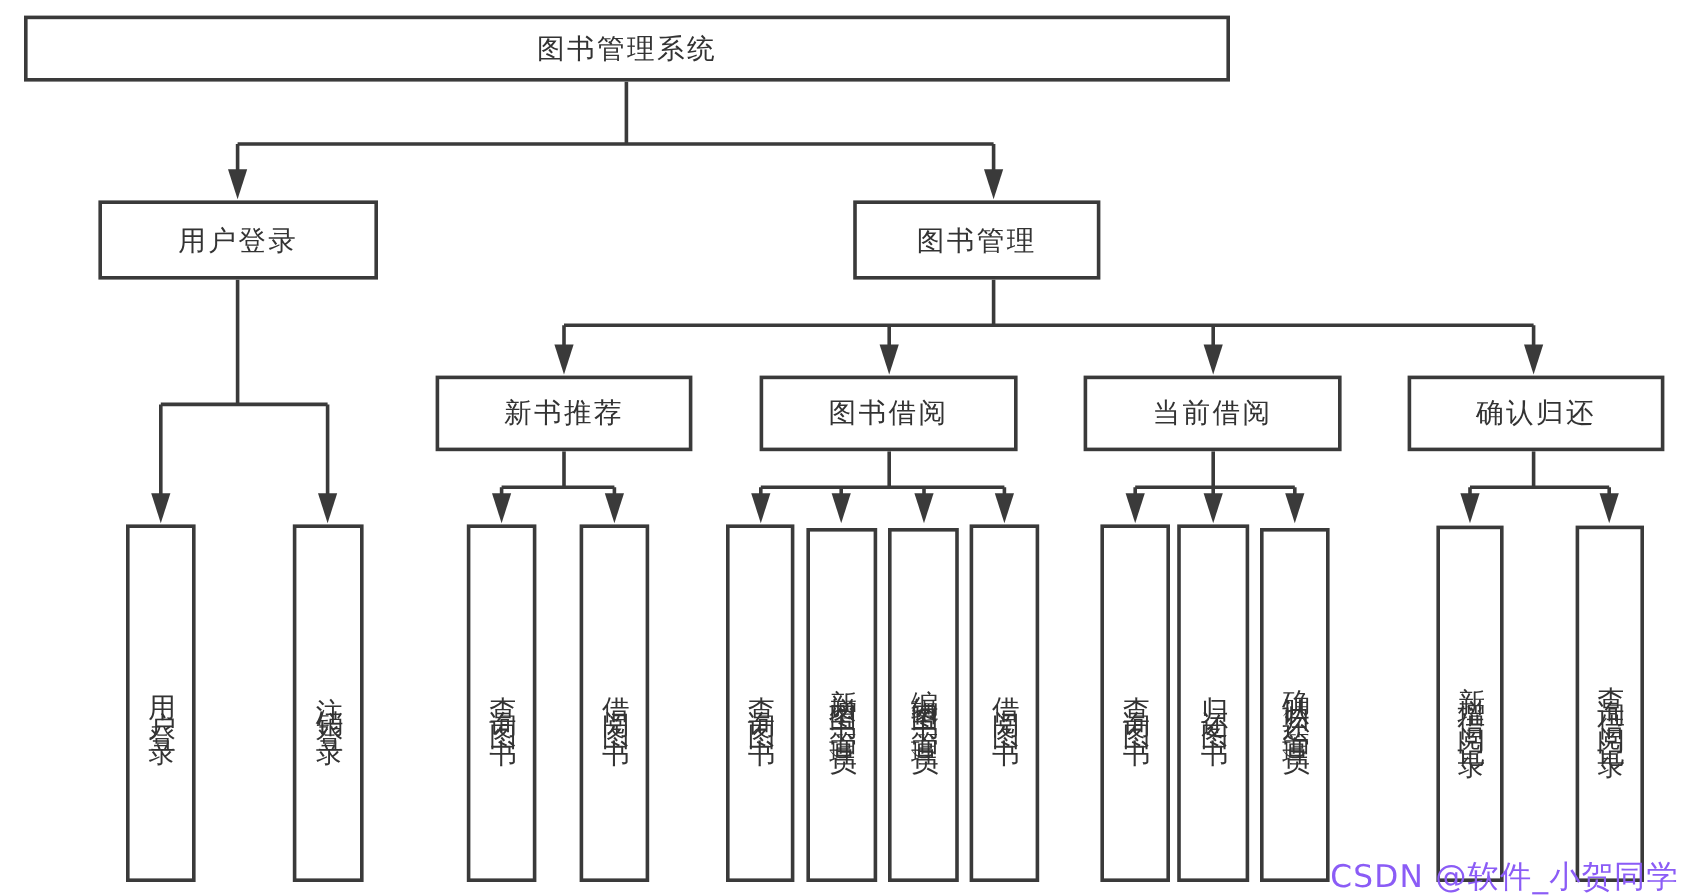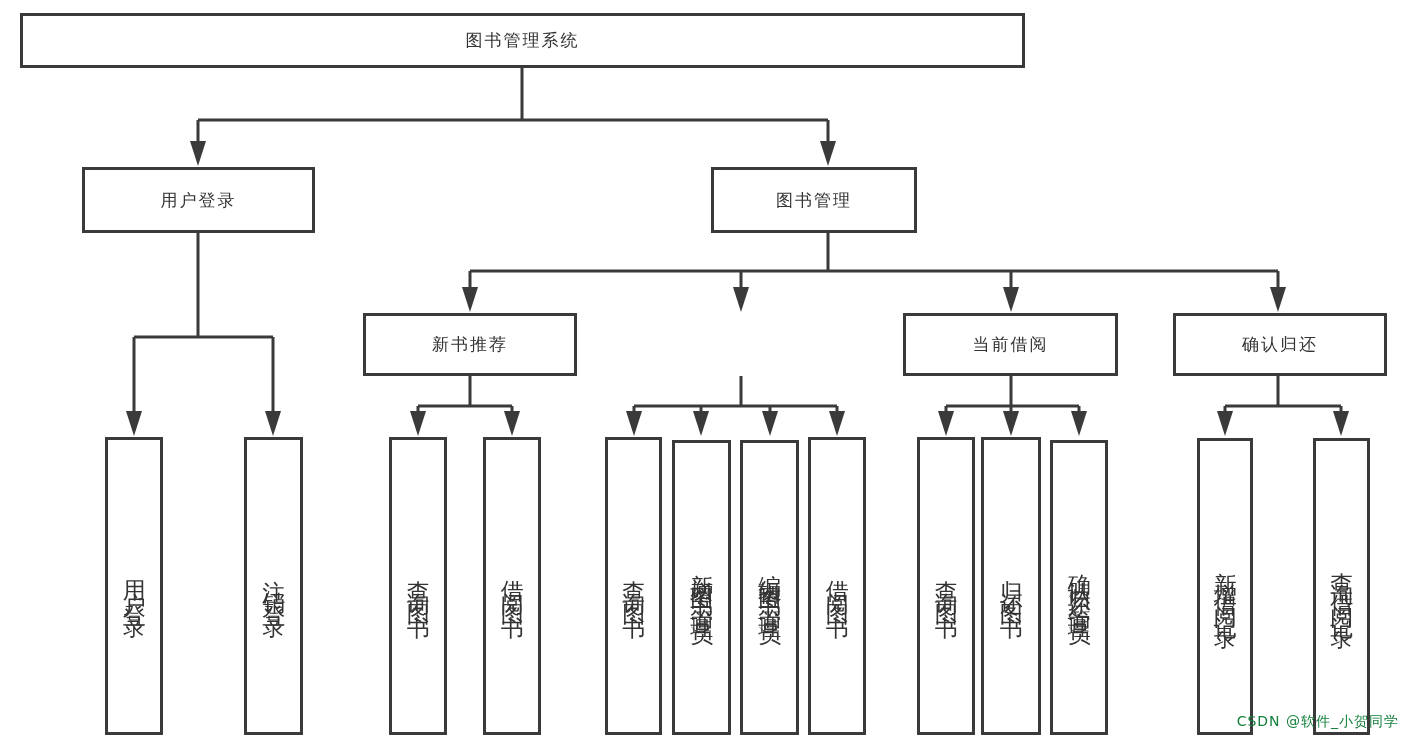--- a/index.html
+++ b/index.html
@@ -6,31 +6,31 @@
   .stage {
     position:relative; width:1405px; height:747px; background:#ffffff;
     font-family:"DejaVu Sans","Liberation Sans",sans-serif; overflow:hidden;
   }
   svg.wires { position:absolute; left:0; top:0; z-index:1; }
   .node {
     position:absolute; box-sizing:border-box; border:3px solid #3a3a3a;
     background:#ffffff; display:flex; align-items:center; justify-content:center;
     color:#333333; z-index:2;
   }
-  .hnode { font-size:17px; letter-spacing:2px;font-family:Liberation Serif, serif; }
+  .hnode { font-size:23px; letter-spacing:2px;font-family:Liberation Serif, serif; }
   .leaf .vtext {
     display:block; writing-mode:vertical-rl; text-orientation:mixed;
     font-size:23px; line-height:1.1;
   }
   .v4 .vtext { letter-spacing:12px; }
   .v6 .vtext { letter-spacing:11px; }
   .v9 .vtext { letter-spacing:7px; }
   .watermark {
     position:absolute; top:713px; right:6px; z-index:3;
-    color:#15803d; font-size:14px; letter-spacing:1px; white-space:nowrap;
+    color:#8b5cf6; font-size:26px; letter-spacing:1px; white-space:nowrap;
   }
 </style>
 </head>
 <body>
 
 <div class="stage">
 
   <svg class="wires" width="1405" height="747" viewBox="0 0 1405 747">
     <path fill="none" stroke="#3a3a3a" stroke-width="3" d="
       M522 68 L522 120  M198 120 L828 120  M198 120 L198 148  M828 120 L828 148
@@ -69,20 +69,23 @@
 
   <div class="node hnode" style="left:82px;top:167px;width:233px;height:66px">
     <span>用户登录</span>
   </div>
   <div class="node hnode" style="left:711px;top:167px;width:206px;height:66px">
     <span>图书管理</span>
   </div>
 
   <div class="node hnode" style="left:363px;top:313px;width:214px;height:63px">
     <span>新书推荐</span>
+  </div>
+  <div class="node hnode" style="left:633px;top:313px;width:215px;height:63px">
+    <span>图书借阅</span>
   </div>
   <div class="node hnode" style="left:903px;top:313px;width:215px;height:63px">
     <span>当前借阅</span>
   </div>
   <div class="node hnode" style="left:1173px;top:313px;width:214px;height:63px">
     <span>确认归还</span>
   </div>
 
   <div class="node leaf v4" style="left:105px;top:437px;width:58px;height:298px">
     <span class="vtext">用户登录</span>

